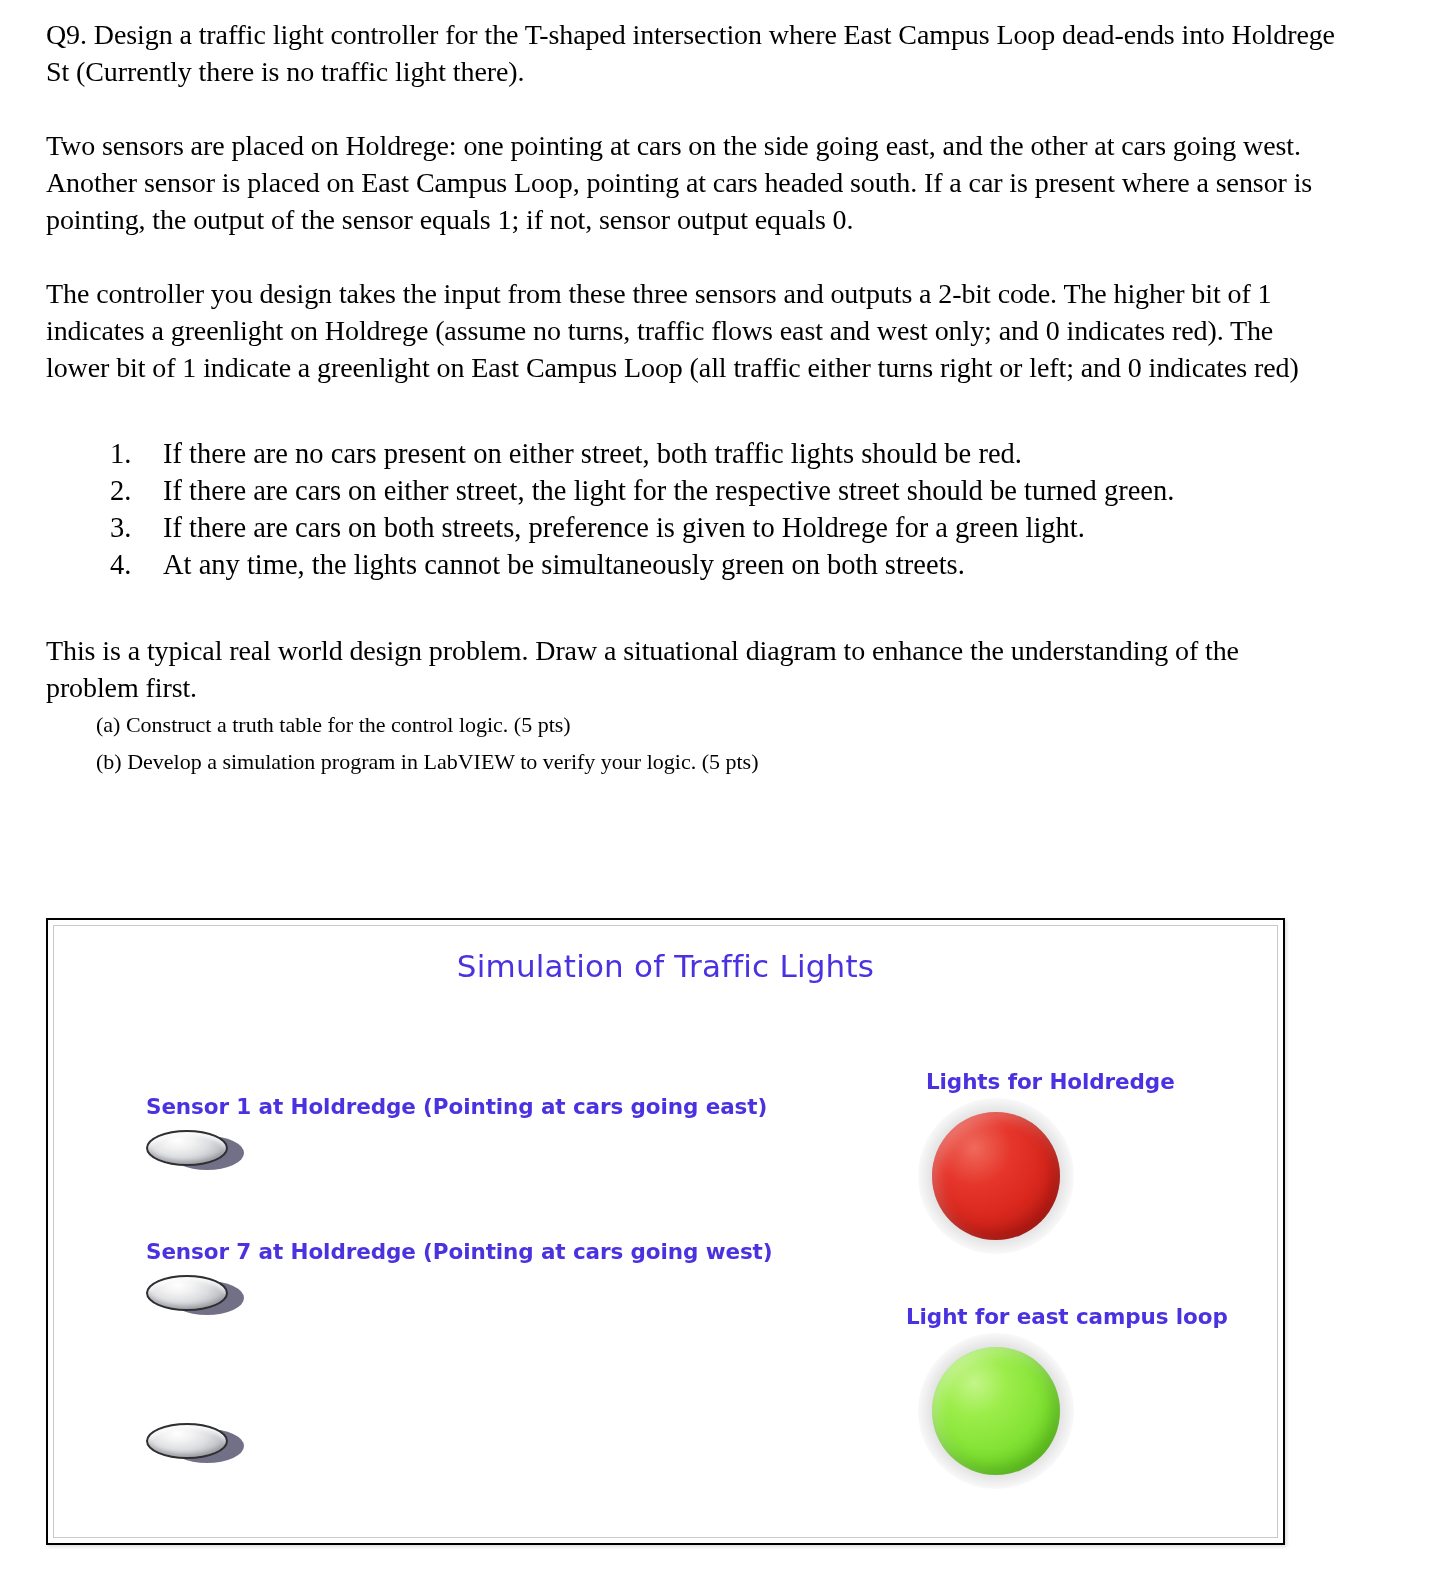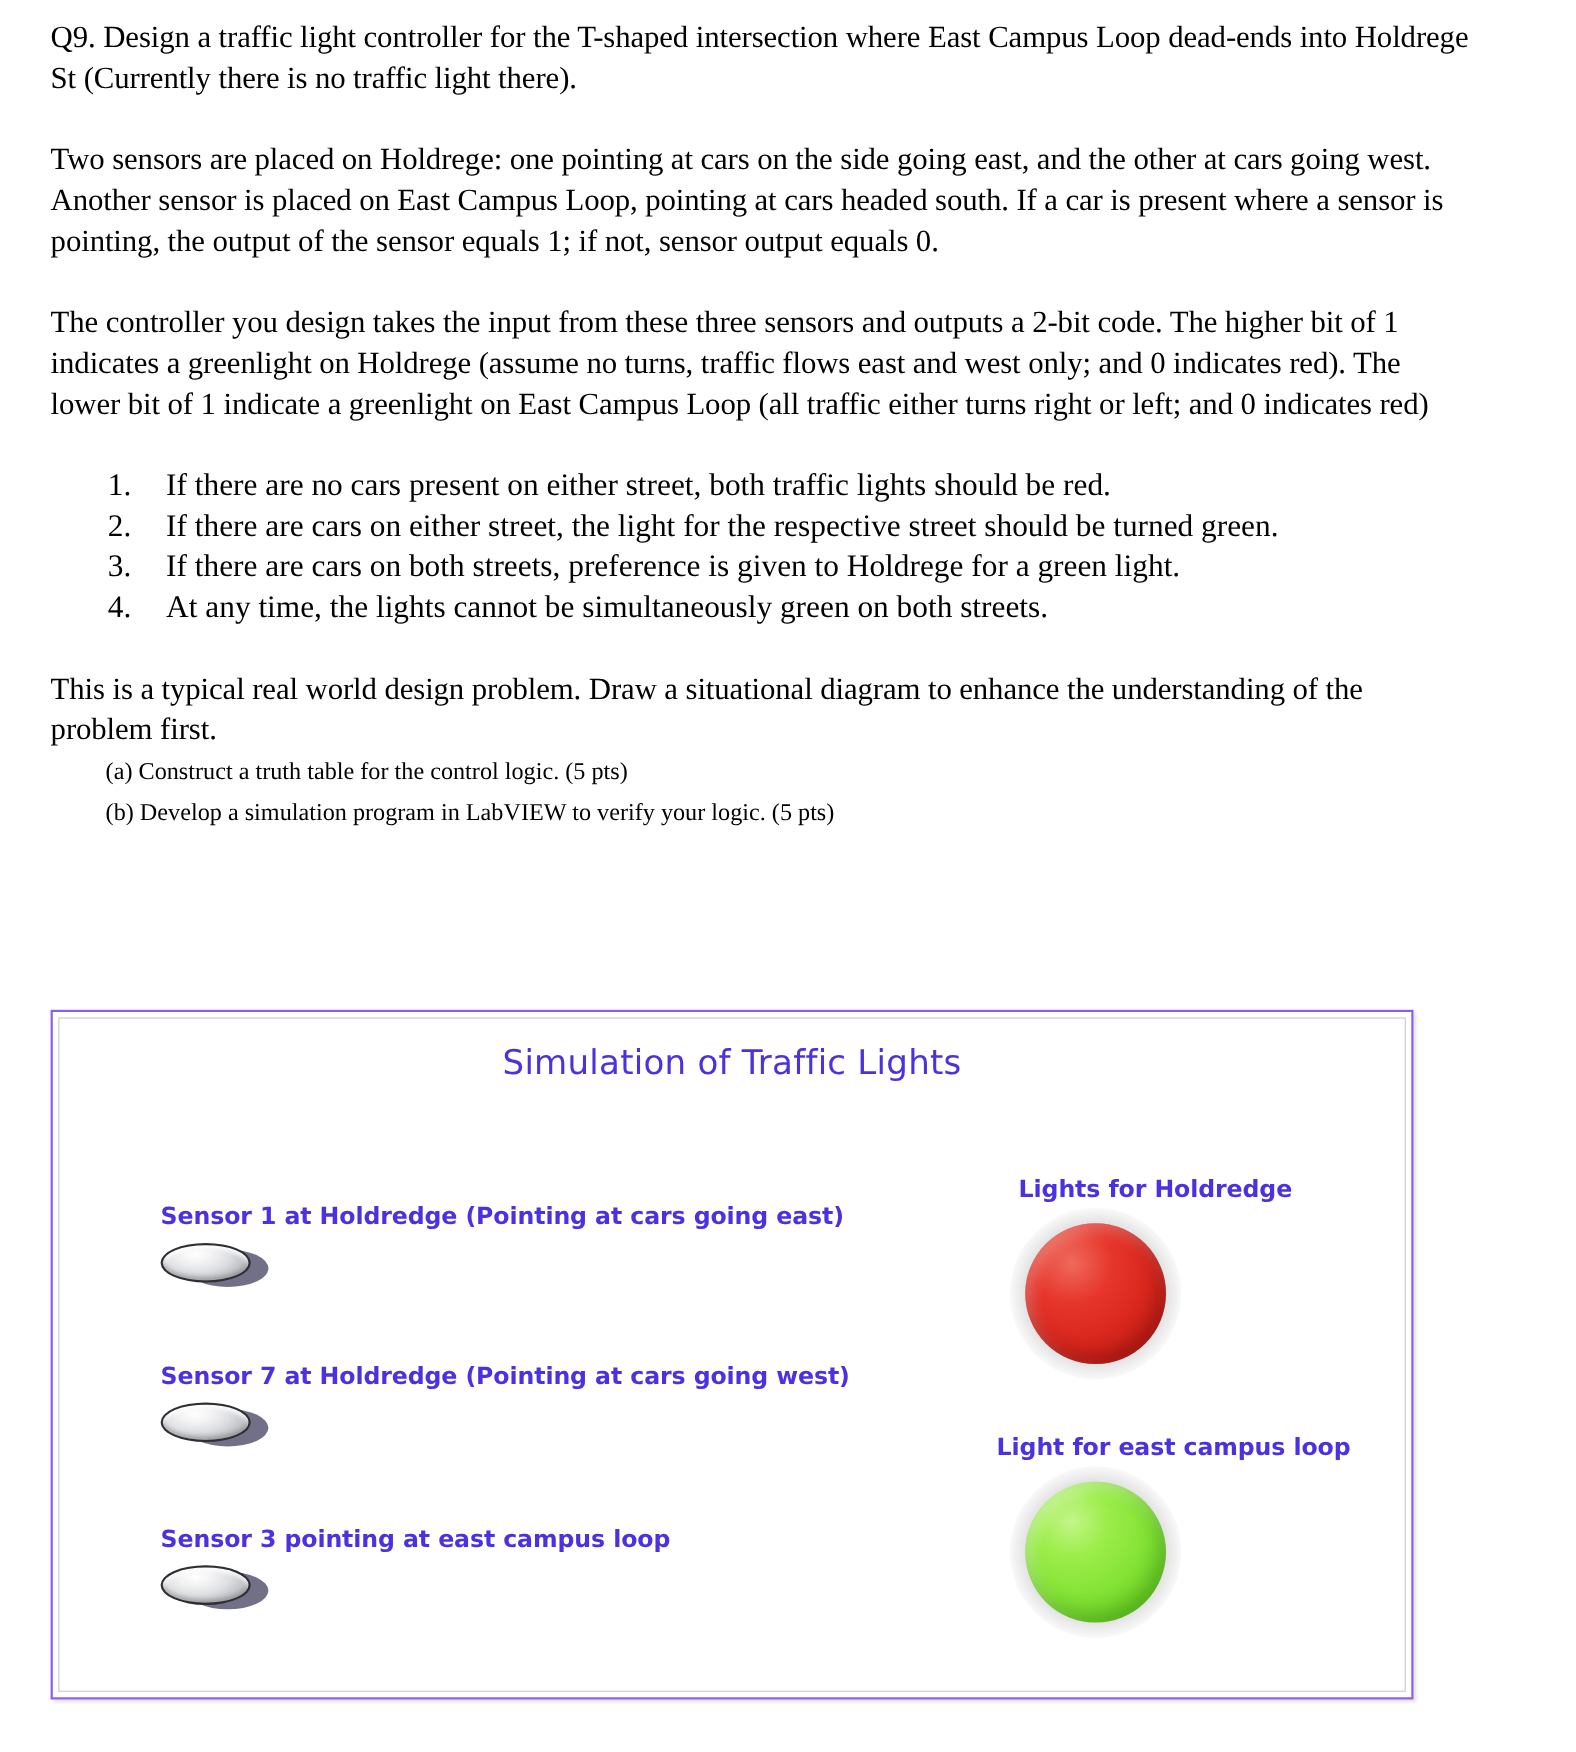--- a/index.html
+++ b/index.html
@@ -27,21 +27,21 @@
   .para {
     font-size: 28px;
     line-height: 37px;
     margin: 0 0 0 0;
     text-align: left;
     letter-spacing: -0.1px;
   }
   .para-gap { height: 37px; }
 
   ol.rules {
-    margin: 0;
+    margin: 12px;
     padding: 0 0 0 0;
     list-style: none;
     counter-reset: ruleno;
     font-family: Liberation Serif, serif;
   }
   ol.rules li {
     font-size: 28.5px;
     line-height: 37px;
     position: relative;
     padding-left: 105px;
@@ -67,21 +67,21 @@
   }
 
   
   .lv-panel {
     position: absolute;
     left: 46px;
     top: 918px;
     width: 1239px;
     height: 627px;
     background: #ffffff;
-    border: 2px solid #8b5cf6;
+    border: 2px solid #000000;
     box-sizing: border-box;
     box-shadow: 0 0 0 1px #ffffff inset, 2px 2px 3px rgba(0,0,0,0.12);
   }
   .lv-inner {
     position: absolute;
     left: 5px;
     top: 5px;
     right: 5px;
     bottom: 5px;
     border: 1px solid #c9c9c9;
@@ -227,21 +227,20 @@
       <div class="sw-base"></div>
       <div class="sw-knob"></div>
     </div>
 
     <div class="lv-label" style="left:92px; top:313px;">Sensor 7 at Holdredge (Pointing at cars going west)</div>
     <div class="lv-switch" style="left:92px; top:349px;">
       <div class="sw-base"></div>
       <div class="sw-knob"></div>
     </div>
 
-    <div class="lv-label" style="left:92px; top:461px;">Sensor 3 pointing at east campus loop</div>
     <div class="lv-switch" style="left:92px; top:497px;">
       <div class="sw-base"></div>
       <div class="sw-knob"></div>
     </div>
 
     <div class="lv-label" style="left:872px; top:143px;">Lights for Holdredge</div>
     <div class="lv-led red" style="left:878px; top:186px;">
       <div class="led-glow"></div>
       <div class="led-ball"></div>
     </div>

